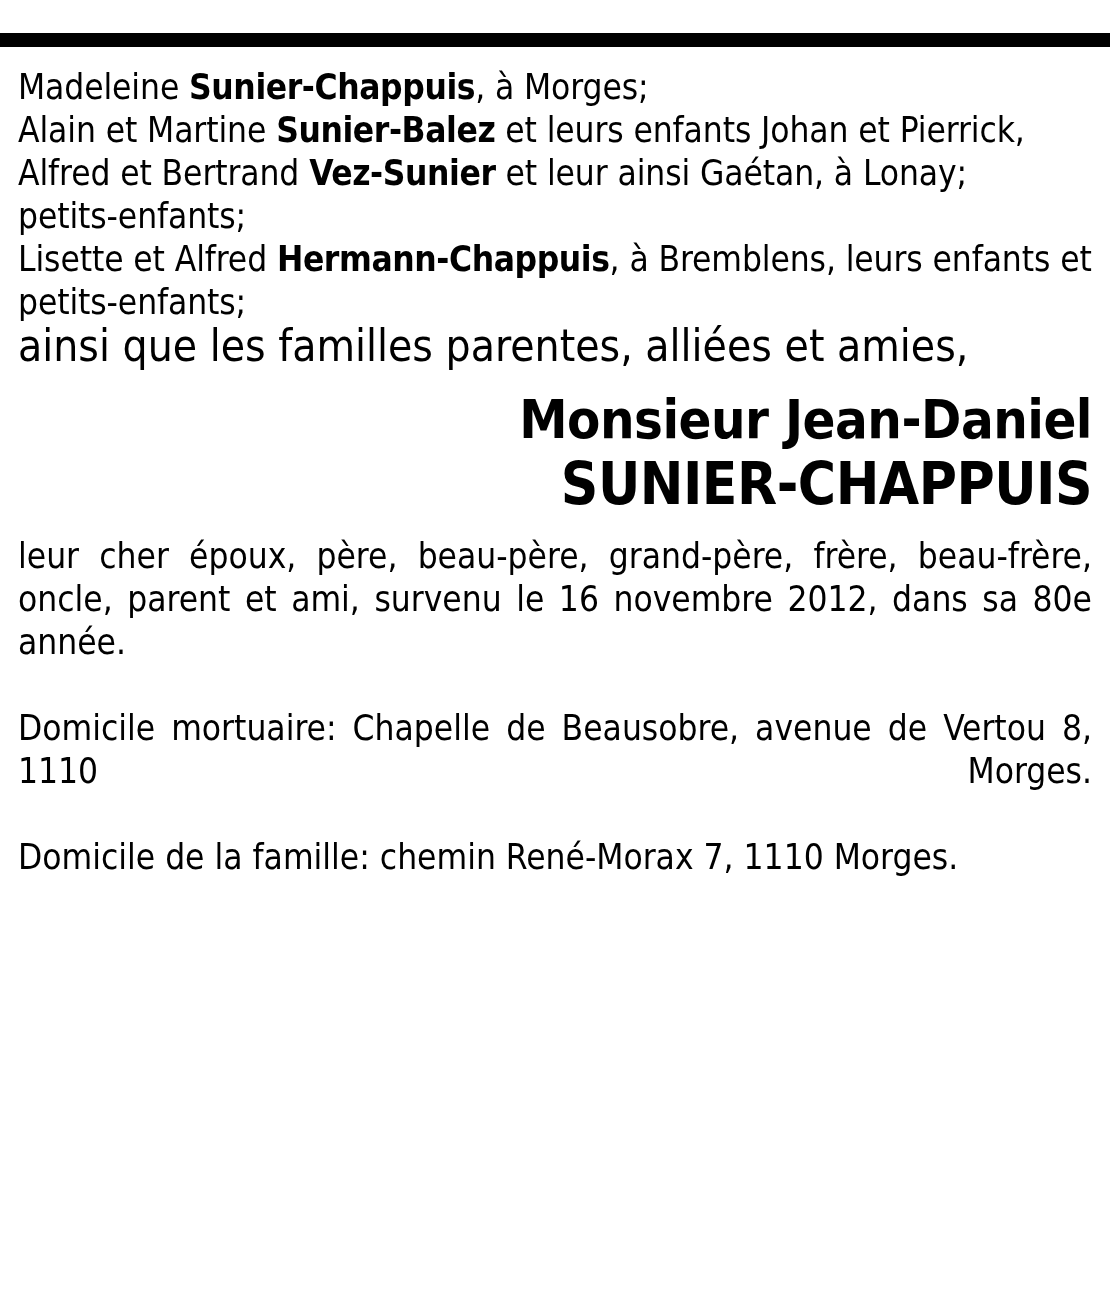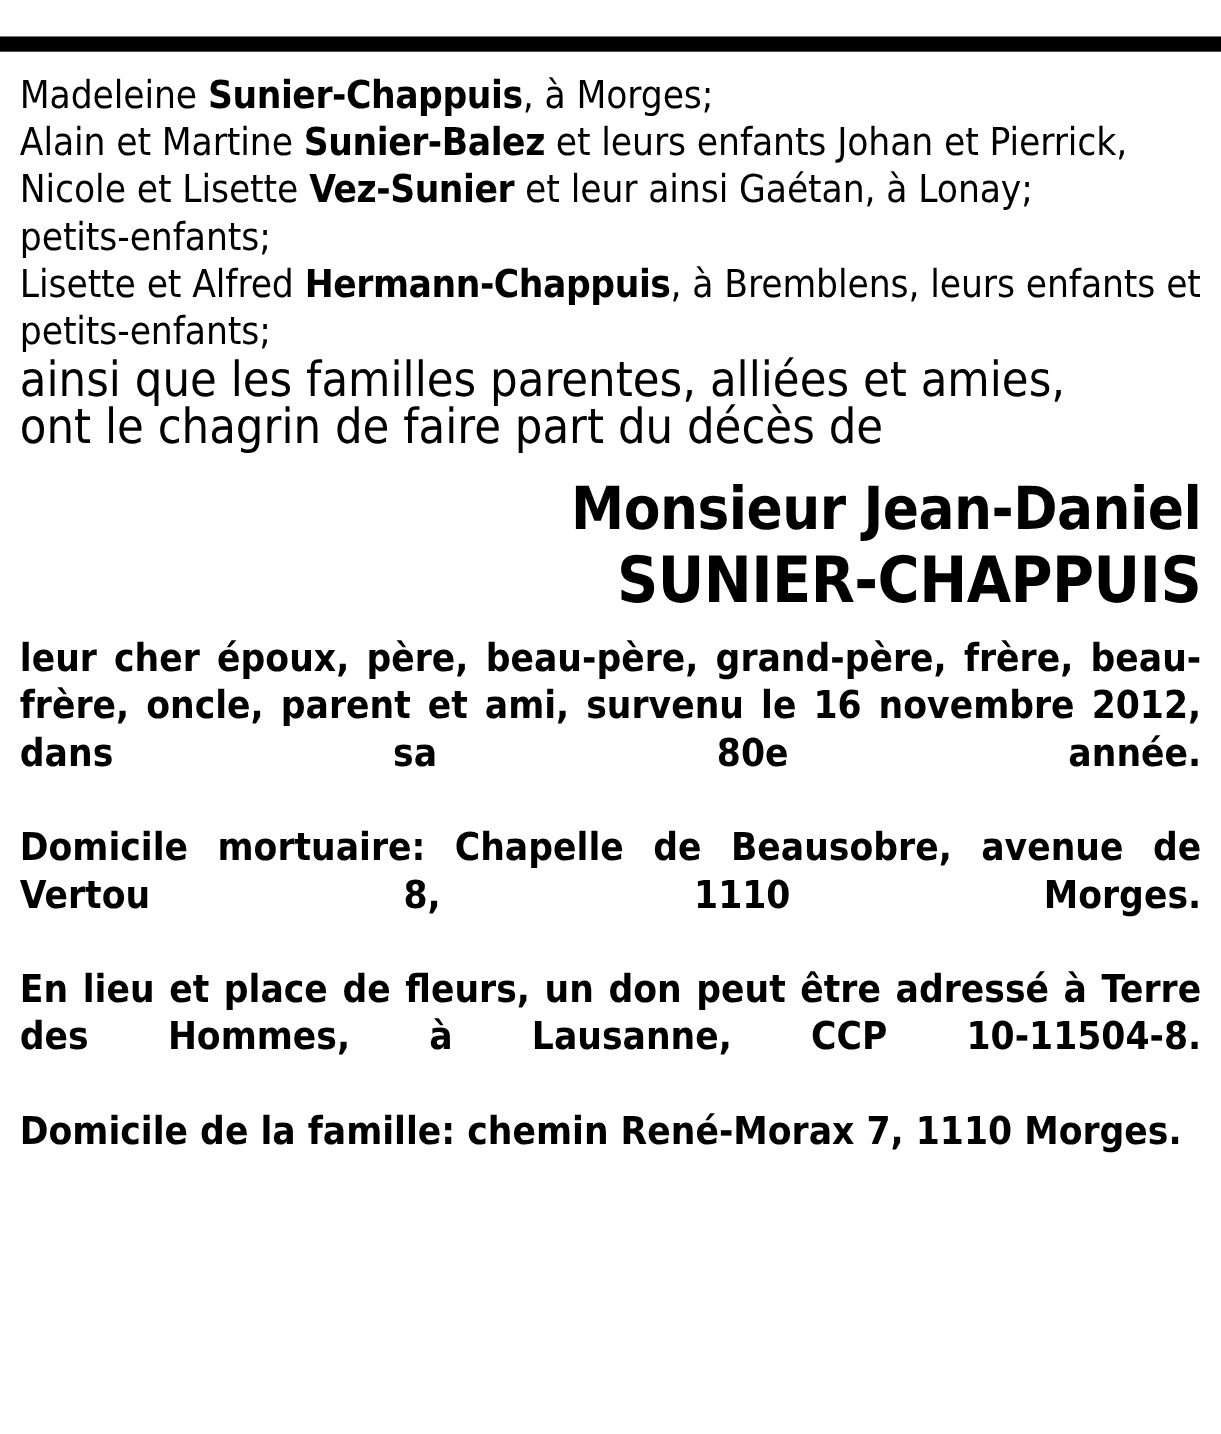--- a/index.html
+++ b/index.html
@@ -99,21 +99,20 @@
   
   .body-block {
     margin-top: 18px;
     font-size: 35px;
     line-height: 43px;
   }
   .body-block p {
     margin: 0;
     text-align: justify;
     text-justify: inter-word;
-    font-weight: bold;
   }
   
   .body-block p::after {
     content: "";
     display: inline-block;
     width: 100%;
   }
   .body-block p.no-stretch::after {
     display: none;
   }
@@ -123,38 +122,36 @@
 
 <div class="page">
 
   <div class="rule-top"></div>
 
   <div class="content">
 
     <ul class="family-list">
       <li><span>Madeleine </span><span class="surname">Sunier-Chappuis</span><span>, à Morges;</span></li>
       <li><span>Alain et Martine </span><span class="surname">Sunier-Balez</span><span> et leurs enfants Johan et Pierrick,</span></li>
-      <li><span>Nicole et Lisette </span><span class="surname">Vez-Sunier</span><span> et leur ainsi Gaétan, à Lonay;</span></li>
+      <li><span>Alfred et Bertrand </span><span class="surname">Vez-Sunier</span><span> et leur ainsi Gaétan, à Lonay;</span></li>
       <li><span>petits-enfants;</span><span class="surname"></span><span></span></li>
       <li><span>Lisette et Alfred </span><span class="surname">Hermann-Chappuis</span><span>, à Bremblens, leurs enfants et</span></li>
       <li><span>petits-enfants;</span><span class="surname"></span><span></span></li>
     </ul>
 
     <div class="intro-line">ainsi que les familles parentes, alliées et amies,</div>
-    <div class="intro-line">ont le chagrin de faire part du décès de</div>
 
     <div class="deceased">
       <span class="given">Monsieur Jean-Daniel</span>
       <span class="surname-big">SUNIER-CHAPPUIS</span>
     </div>
 
     <div class="body-block">
       <p>leur cher époux, père, beau-père, grand-père, frère, beau-frère, oncle, parent et ami, survenu le 16 novembre 2012, dans sa 80e année.</p>
       <p>Domicile mortuaire: Chapelle de Beausobre, avenue de Vertou 8, 1110 Morges.</p>
-      <p>En lieu et place de fleurs, un don peut être adressé à Terre des Hommes, à Lausanne, CCP 10-11504-8.</p>
       <p class="no-stretch">Domicile de la famille: chemin René-Morax 7, 1110 Morges.</p>
     </div>
 
   </div>
 
   <div class="rule-bottom"></div>
 
 </div>
 
 </body></html>

